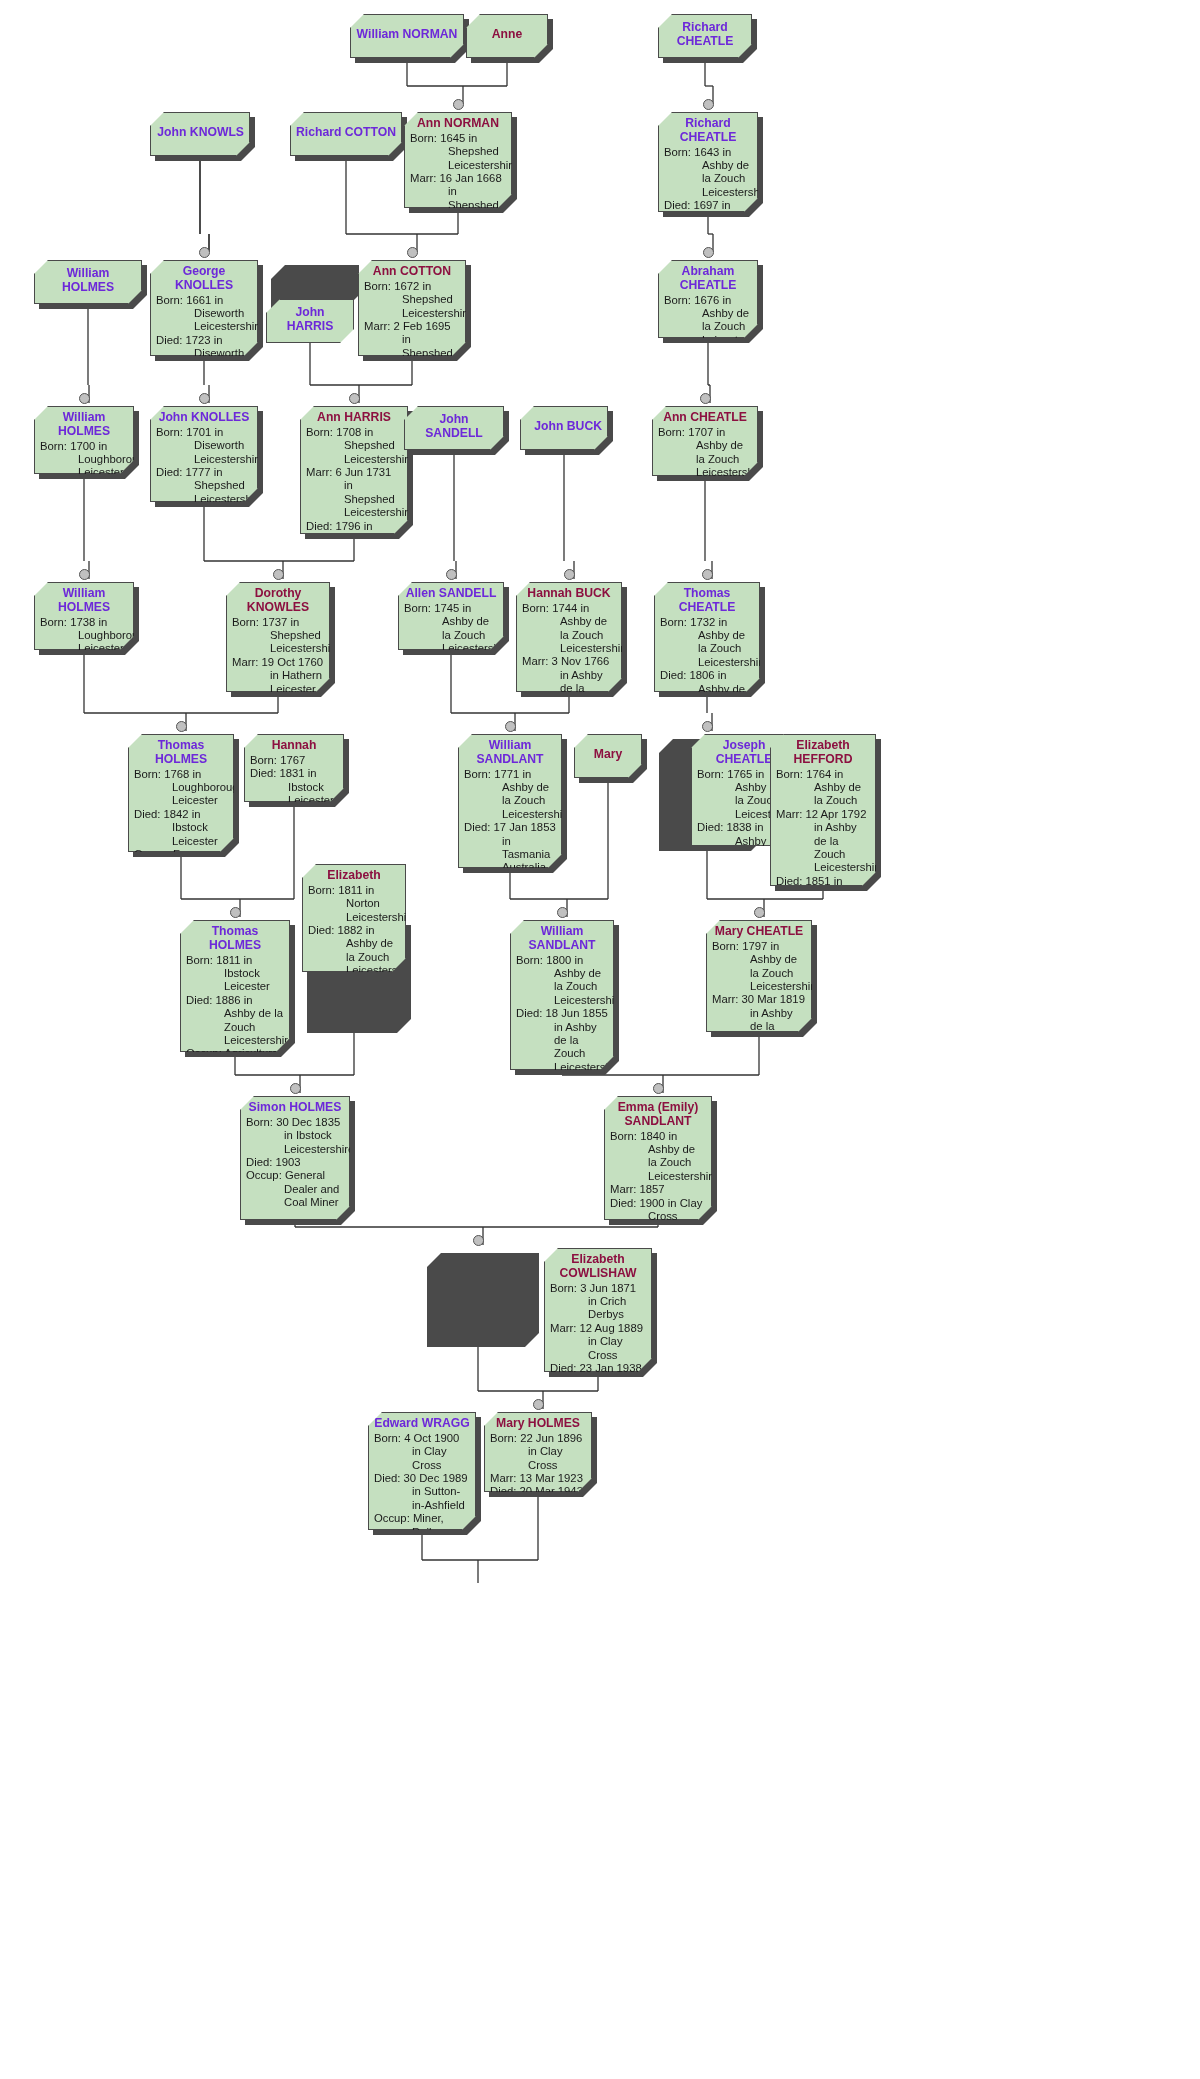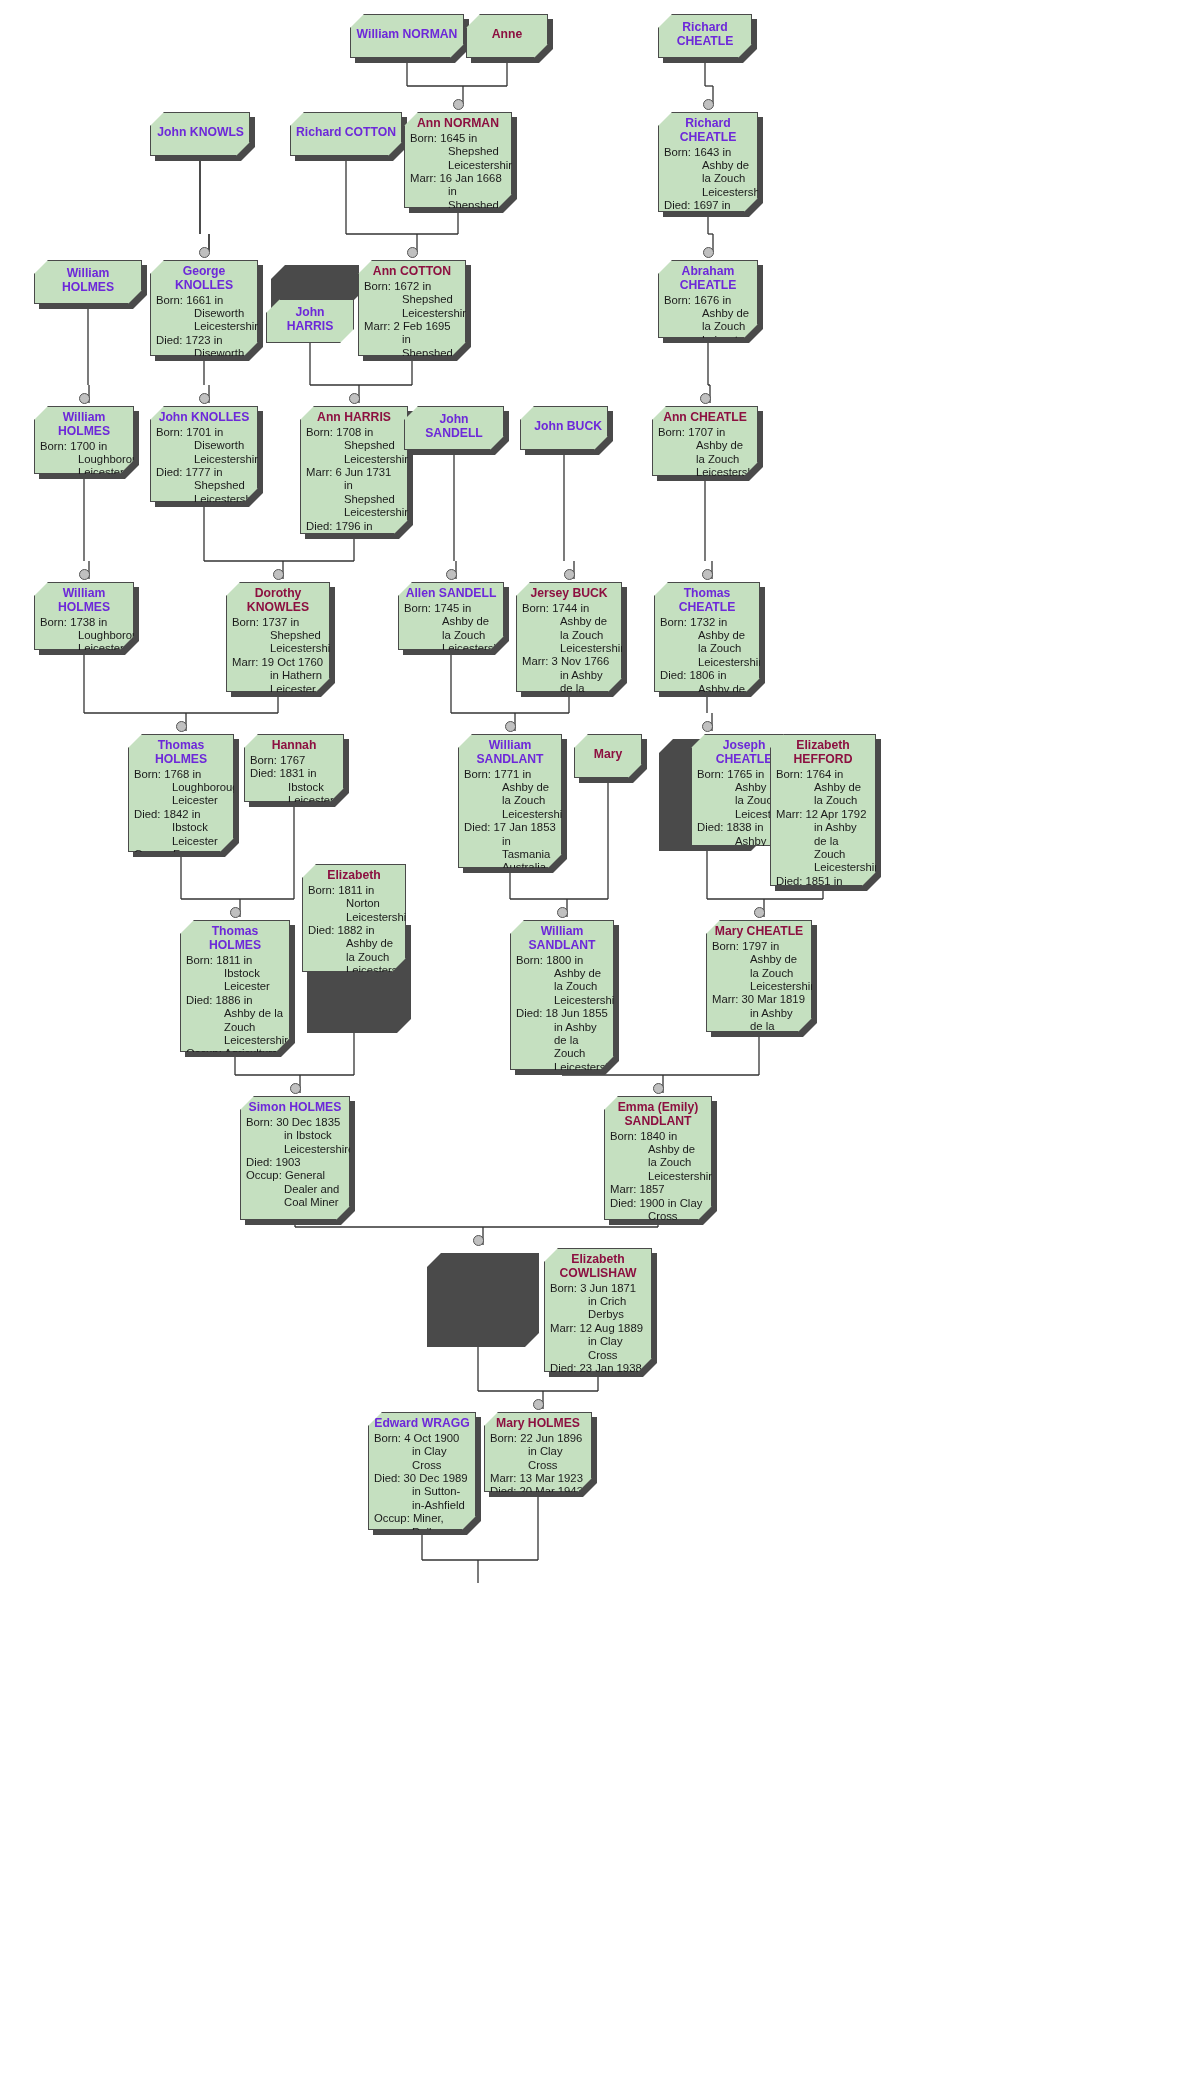--- a/index.html
+++ b/index.html
@@ -291,21 +291,21 @@
     </div>
     <div class="node-shadow" style="left: 403px; top: 587px; width: 106px; height: 68px;"></div>
     <div class="node male" style="left: 398px; top: 582px; width: 106px; height: 68px;">
       <span class="nm">Allen SANDELL</span>
       <span class="facts">
         <span class="fact">Born: 1745 in Ashby de la Zouch Leicestershire</span>
       </span>
     </div>
     <div class="node-shadow" style="left: 521px; top: 587px; width: 106px; height: 110px;"></div>
     <div class="node female" style="left: 516px; top: 582px; width: 106px; height: 110px;">
-      <span class="nm">Jersey BUCK</span>
+      <span class="nm">Hannah BUCK</span>
       <span class="facts">
         <span class="fact">Born: 1744 in Ashby de la Zouch Leicestershire</span>
         <span class="fact">Marr: 3 Nov 1766 in Ashby de la Zouch Leicestershire</span>
       </span>
     </div>
     <div class="node-shadow" style="left: 659px; top: 587px; width: 106px; height: 110px;"></div>
     <div class="node male" style="left: 654px; top: 582px; width: 106px; height: 110px;">
       <span class="nm">Thomas CHEATLE</span>
       <span class="facts">
         <span class="fact">Born: 1732 in Ashby de la Zouch Leicestershire</span>

